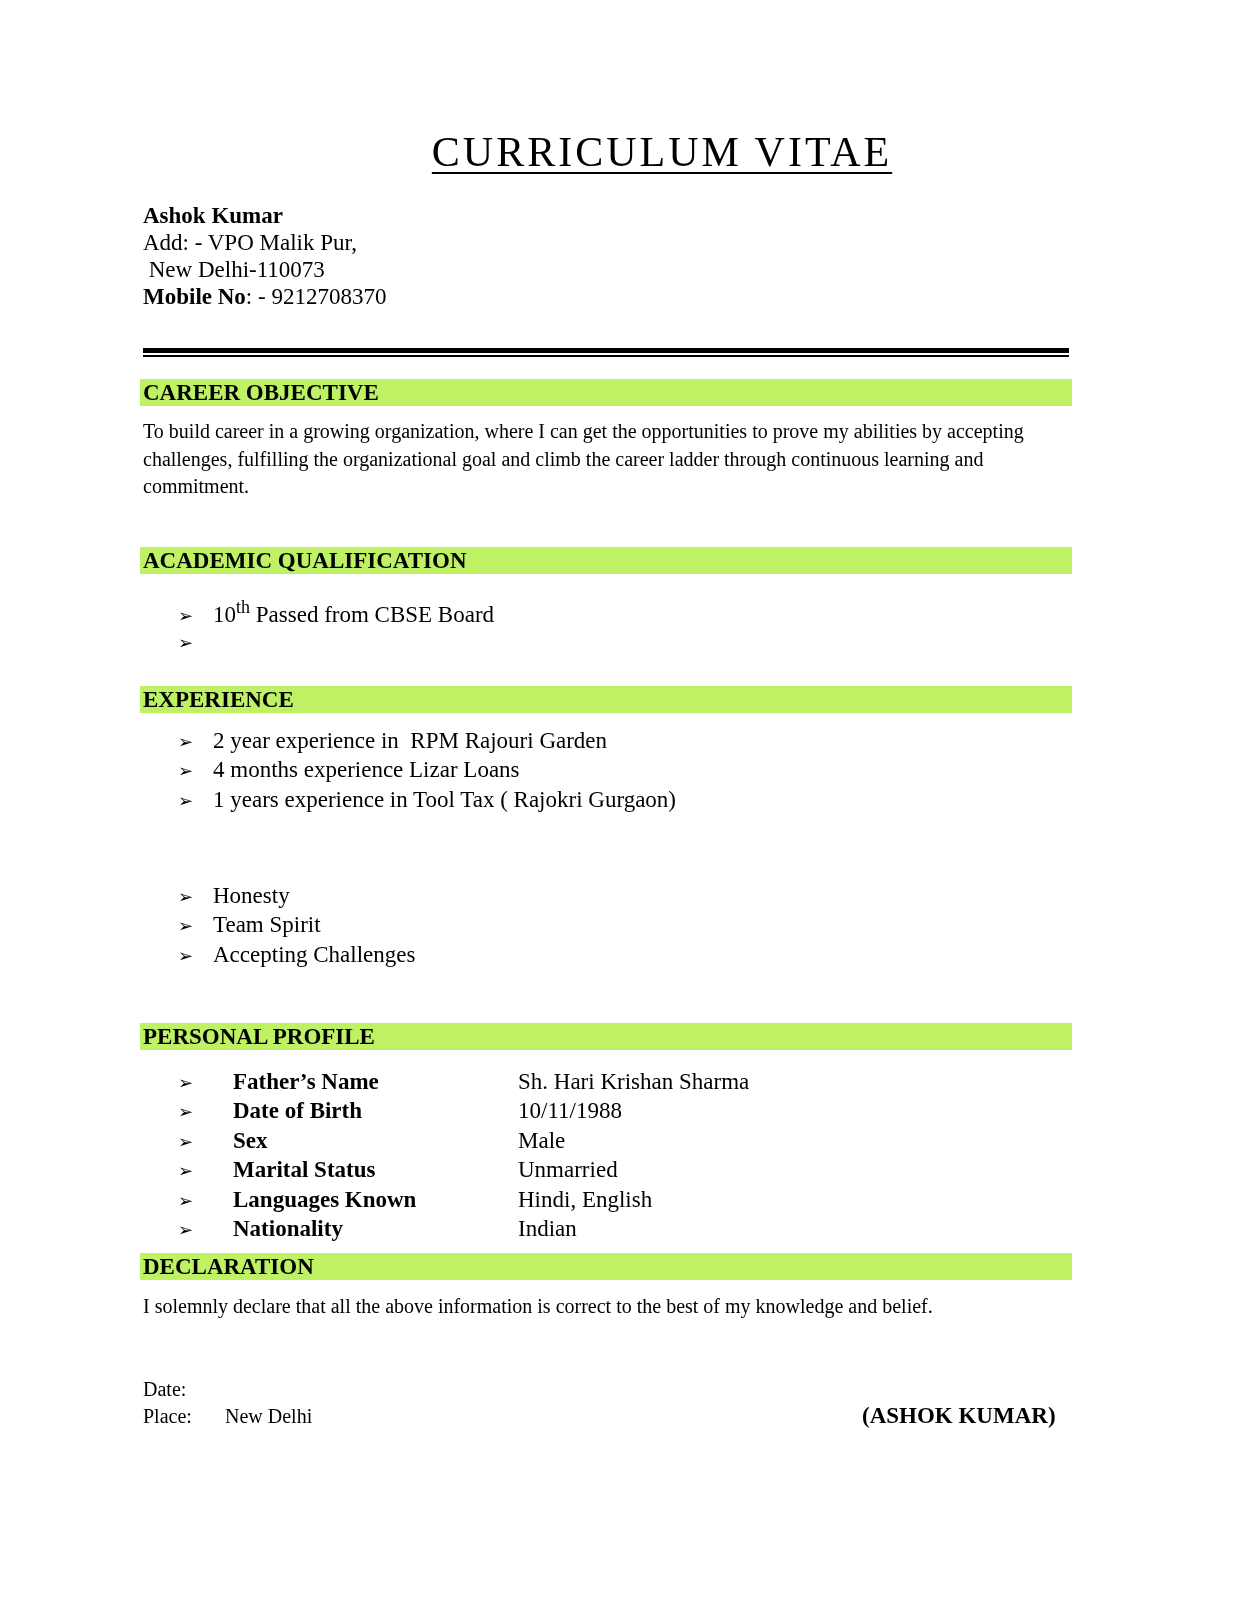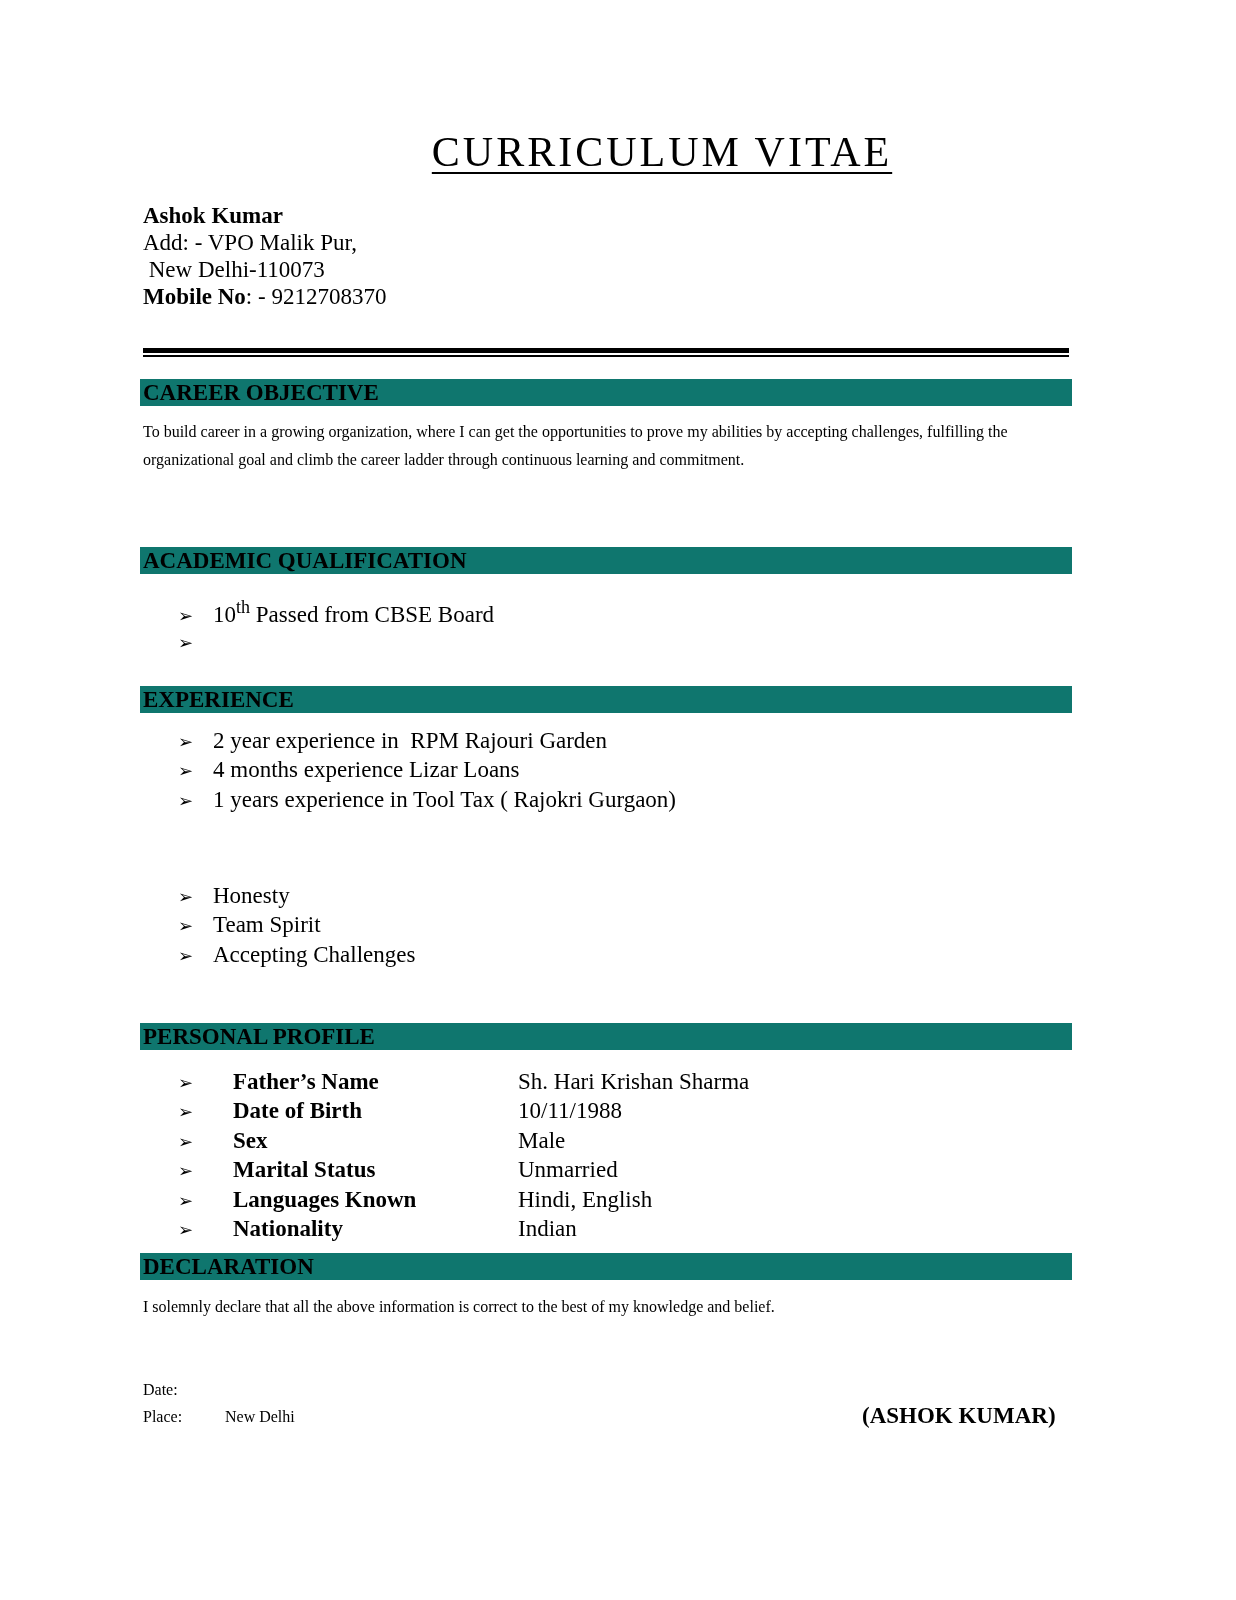--- a/index.html
+++ b/index.html
@@ -13,24 +13,24 @@
                 text-decoration-thickness: 2px; text-underline-offset: 6px; text-transform: uppercase; }
 
   .hdr { position: absolute; left: 143px; top: 202px; font-size: 23px; line-height: 27px; }
   .hdr .name { font-weight: bold; }
   .hdr .b { font-weight: bold; }
 
   .rule { position: absolute; left: 143px; width: 926px; top: 348px; }
   .rule .thick { height: 5px; background: #000; }
   .rule .thin { height: 2px; background: #000; margin-top: 2px; }
 
-  .sec { position: absolute; left: 140px; width: 932px; height: 27px; background: #0f766e; }
+  .sec { position: absolute; left: 140px; width: 932px; height: 27px; background: #bef264; }
   .sec span { position: absolute; left: 3px; top: 1px; font-weight: bold; font-size: 23px; line-height: 26px; }
 
-  .para { position: absolute; left: 143px; width: 930px; font-size: 16px; line-height: 27.5px; }
+  .para { position: absolute; left: 143px; width: 930px; font-size: 20px; line-height: 27.5px; }
 
   .list { position: absolute; left: 178px; font-size: 23px; line-height: 27.4px; }
   .li { display: flex; align-items: baseline; white-space: nowrap; }
   .arrow { width: 35px; font-size: 18px; display: inline-block; }
   .li .lbl { width: 285px; font-weight: bold; display: inline-block; margin-left: 20px; }
   sup { font-size: 18px; line-height: 0; }
 
   .sign { position: absolute; left: 862px; top: 1403px; font-size: 23px; font-weight: bold; }
 </style>
 </head>

